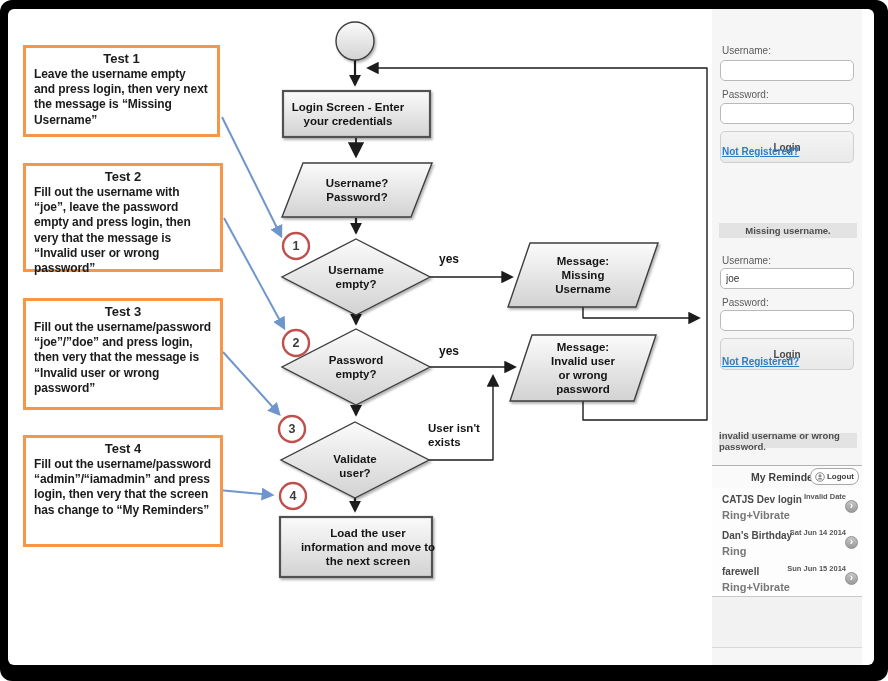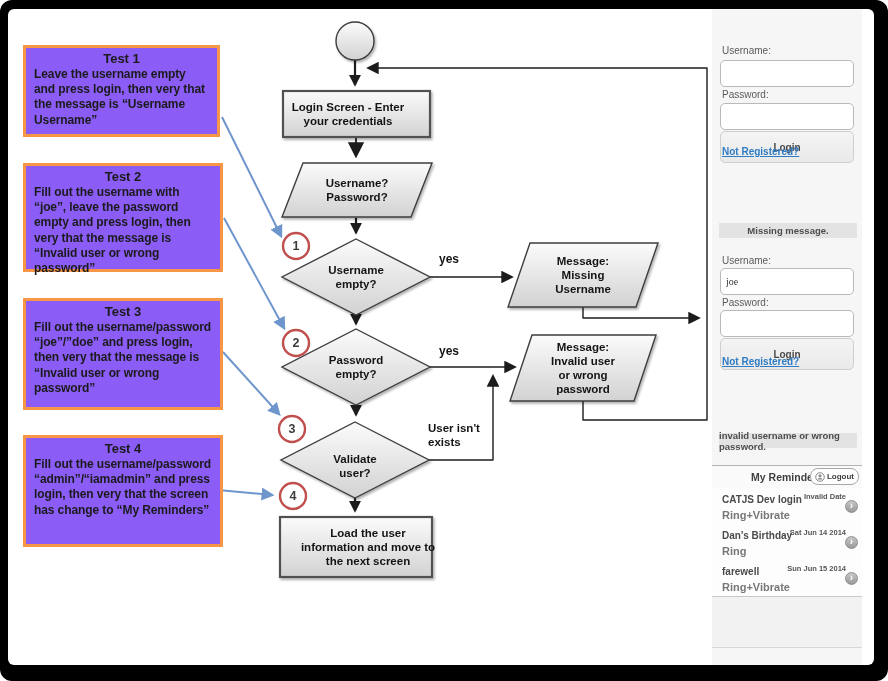--- a/index.html
+++ b/index.html
@@ -1,36 +1,36 @@
 <!DOCTYPE html>
 <html><head>
 <meta charset="utf-8">
 <style>
   html,body{margin:0;padding:0;background:#fff;}
   .stage{position:relative;width:888px;height:681px;background:#000;border-radius:12px;overflow:hidden;
          font-family:"Liberation Sans",sans-serif;-webkit-font-smoothing:antialiased;}
   .canvas{position:absolute;left:8px;top:9px;width:866px;height:656px;background:#fff;border-radius:6px;}
   .abs{position:absolute;}
   
-  .test-box{position:absolute;box-sizing:border-box;border:3px solid #F79646;background:#8b5cf6;
+  .test-box{position:absolute;box-sizing:border-box;border:3px solid #F79646;background:#ffffff;
             padding:3px 8px 17px 8px;color:#1b1b1b;}
   .tb-title{text-align:center;font-weight:bold;font-size:13px;line-height:1.25;}
   .tb-body{font-weight:bold;font-size:12px;line-height:1.26;letter-spacing:-0.1px;}
   
   .node-label{position:absolute;display:flex;align-items:center;justify-content:center;text-align:center;
               font-weight:bold;font-size:11.5px;line-height:1.22;color:#141414;pointer-events:none;}
   .node-label span{display:block;}
   .edge-label{position:absolute;font-weight:bold;font-size:12px;color:#141414;pointer-events:none;}
   .num-label{position:absolute;width:26px;height:26px;display:flex;align-items:center;justify-content:center;
              font-weight:bold;font-size:12.5px;color:#3c3c3c;pointer-events:none;}
   
   .panel{position:absolute;left:712px;top:9px;width:150px;height:656px;background:#f6f6f6;}
   .fld-label{position:absolute;left:10px;font-size:10px;color:#5a5a5a;}
-  .fld-input{position:absolute;left:8px;width:134px;height:27px;box-sizing:border-box;border:1px solid #b9b9b9;
-             border-radius:5px;background:#fff;font-family:Liberation Serif, serif;font-size:10px;
+  .fld-input{position:absolute;left:8px;width:134px;height:21px;box-sizing:border-box;border:1px solid #b9b9b9;
+             border-radius:5px;background:#fff;font-family:Liberation Sans, sans-serif;font-size:10px;
              color:#333;padding:0 5px;outline:none;}
   .login-btn{position:absolute;left:8px;width:134px;height:32px;box-sizing:border-box;border:1px solid #cfcfcf;
              border-radius:5px;background:linear-gradient(#f4f4f4,#e9e9e9);font-family:"Liberation Sans",sans-serif;
              font-size:10px;font-weight:bold;color:#4a4a4a;}
   .reg-link{position:absolute;left:10px;font-size:10px;font-weight:bold;color:#2E7CC3;text-decoration:underline;}
   .status-bar{position:absolute;left:7px;width:138px;height:15px;background:#e3e3e3;display:flex;
               align-items:center;justify-content:center;font-size:9.5px;font-weight:bold;color:#4d4d4d;}
   
   .rem-sec{position:absolute;left:0;top:456px;width:150px;height:181px;background:#f2f2f2;
            border-top:1px solid #b3b3b3;border-bottom:1px solid #d8d8d8;}
@@ -144,21 +144,21 @@
   <div class="edge-label" style="left:439px;top:344px;">yes</div>
   <div class="edge-label" style="left:428px;top:421px;width:64px;font-size:11.5px;line-height:1.25;">User isn't exists</div>
 
   <div class="num-label" style="left:283px;top:233px;">1</div>
   <div class="num-label" style="left:283px;top:330px;">2</div>
   <div class="num-label" style="left:279px;top:416px;">3</div>
   <div class="num-label" style="left:280px;top:483px;">4</div>
 
   <div class="test-box" style="left:23px;top:45px;width:197px;height:92px;">
     <div class="tb-title">Test 1</div>
-    <div class="tb-body">Leave the username empty and press login, then very that the message is “Username Username”</div>
+    <div class="tb-body">Leave the username empty and press login, then very next the message is “Missing Username”</div>
   </div>
   <div class="test-box" style="left:23px;top:163px;width:200px;height:109px;">
     <div class="tb-title">Test 2</div>
     <div class="tb-body">Fill out the username with “joe”, leave the password empty and press login, then very that the message is “Invalid user or wrong password”</div>
   </div>
   <div class="test-box" style="left:23px;top:298px;width:200px;height:112px;">
     <div class="tb-title">Test 3</div>
     <div class="tb-body">Fill out the username/password “joe”/”doe” and press login, then very that the message is “Invalid user or wrong password”</div>
   </div>
   <div class="test-box" style="left:23px;top:435px;width:200px;height:112px;">
@@ -167,21 +167,21 @@
   </div>
 
   <div class="panel">
 
     <div class="fld-label" style="top:36px;">Username:</div>
     <input class="fld-input" style="top: 51px;" readonly="">
     <div class="fld-label" style="top:80px;">Password:</div>
     <input class="fld-input" style="top: 94px;" readonly="">
     <button class="login-btn" style="top:122px;">Login</button>
     <a class="reg-link" style="top:137px;">Not Registered?</a>
-    <div class="status-bar" style="top:214px;">Missing message.</div>
+    <div class="status-bar" style="top:214px;">Missing username.</div>
 
     <div class="fld-label" style="top:246px;">Username:</div>
     <input class="fld-input" style="top: 259px;" readonly="" value="joe">
     <div class="fld-label" style="top:288px;">Password:</div>
     <input class="fld-input" style="top: 301px;" readonly="">
     <button class="login-btn" style="top:329px;">Login</button>
     <a class="reg-link" style="top:347px;">Not Registered?</a>
     <div class="status-bar" style="top:424px;">invalid username or wrong password.</div>
 
     <div class="rem-sec">

